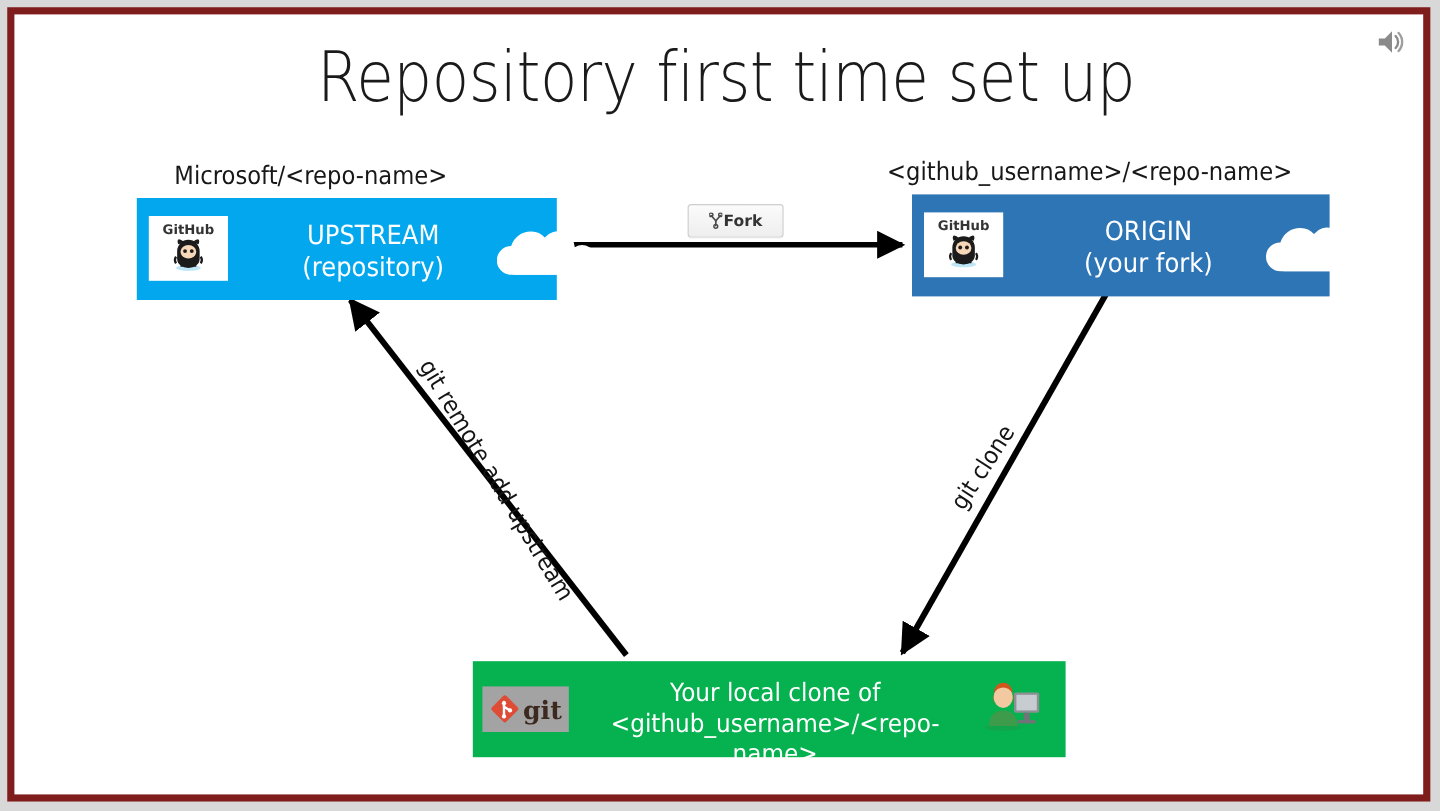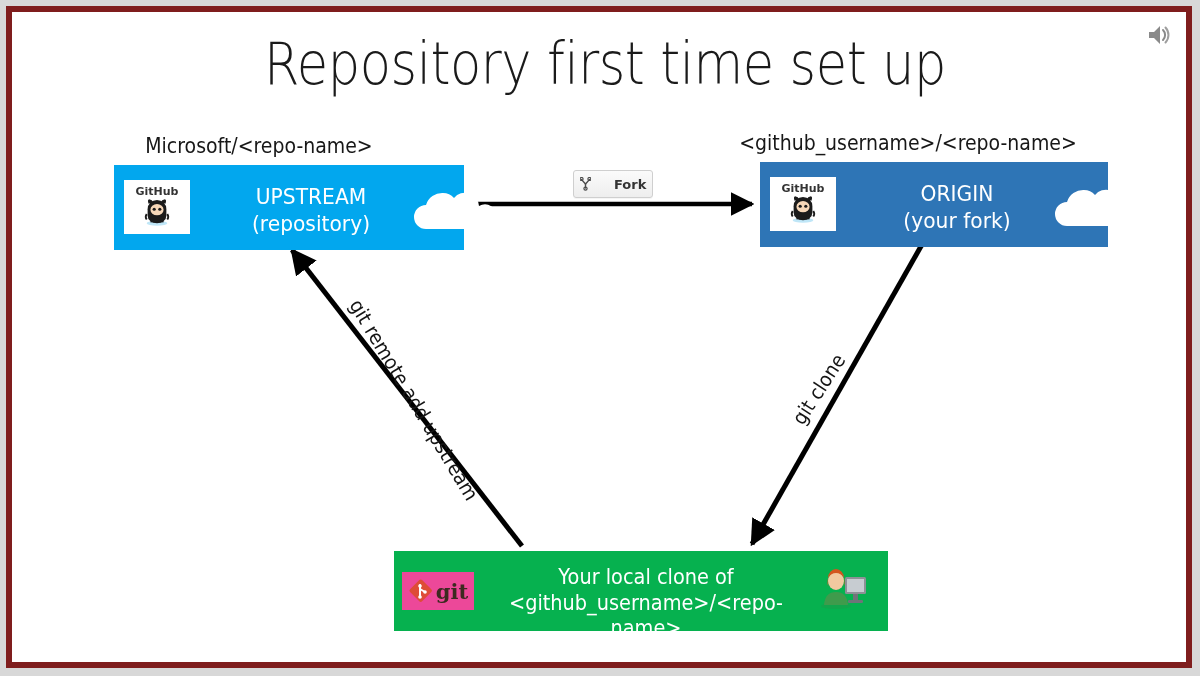--- a/index.html
+++ b/index.html
@@ -123,21 +123,21 @@
   
   .cloud { position: absolute; }
   #cloud-upstream { left: 300px; top: 20px; }
   #cloud-origin   { left: 295px; top: 20px; }
 
   
   #git-card {
     position: absolute;
     left: 8px; top: 21px;
     width: 72px; height: 38px;
-    background: #ec4899;
+    background: #a3a3a3;
     display: flex;
     align-items: center;
     justify-content: center;
     gap: 2px;
   }
   #git-word {
     font-size: 21px;
     font-weight: bold;
     color: #3c2a20;
     font-family: "DejaVu Serif", serif;
@@ -146,27 +146,27 @@
 
   
   #person-icon { position: absolute; left: 424px; top: 14px; }
 
   
   #fork-button {
     position: absolute;
     left: 561px;
     top: 158px;
     height: 26px;
-    padding: 0 6px;
+    padding: 0 17px;
     background: linear-gradient(#fbfbfb, #eeeeee);
     border: 1px solid #cfcfcf;
     border-radius: 3px;
     display: flex;
     align-items: center;
-    gap: 23px;
+    gap: 1px;
     box-shadow: 0 1px 0 rgba(0,0,0,0.04);
   }
   #fork-label {
     font-size: 13px;
     font-weight: bold;
     color: #333333;
     font-family: "DejaVu Sans", "Liberation Sans", sans-serif;
   }
 
   

